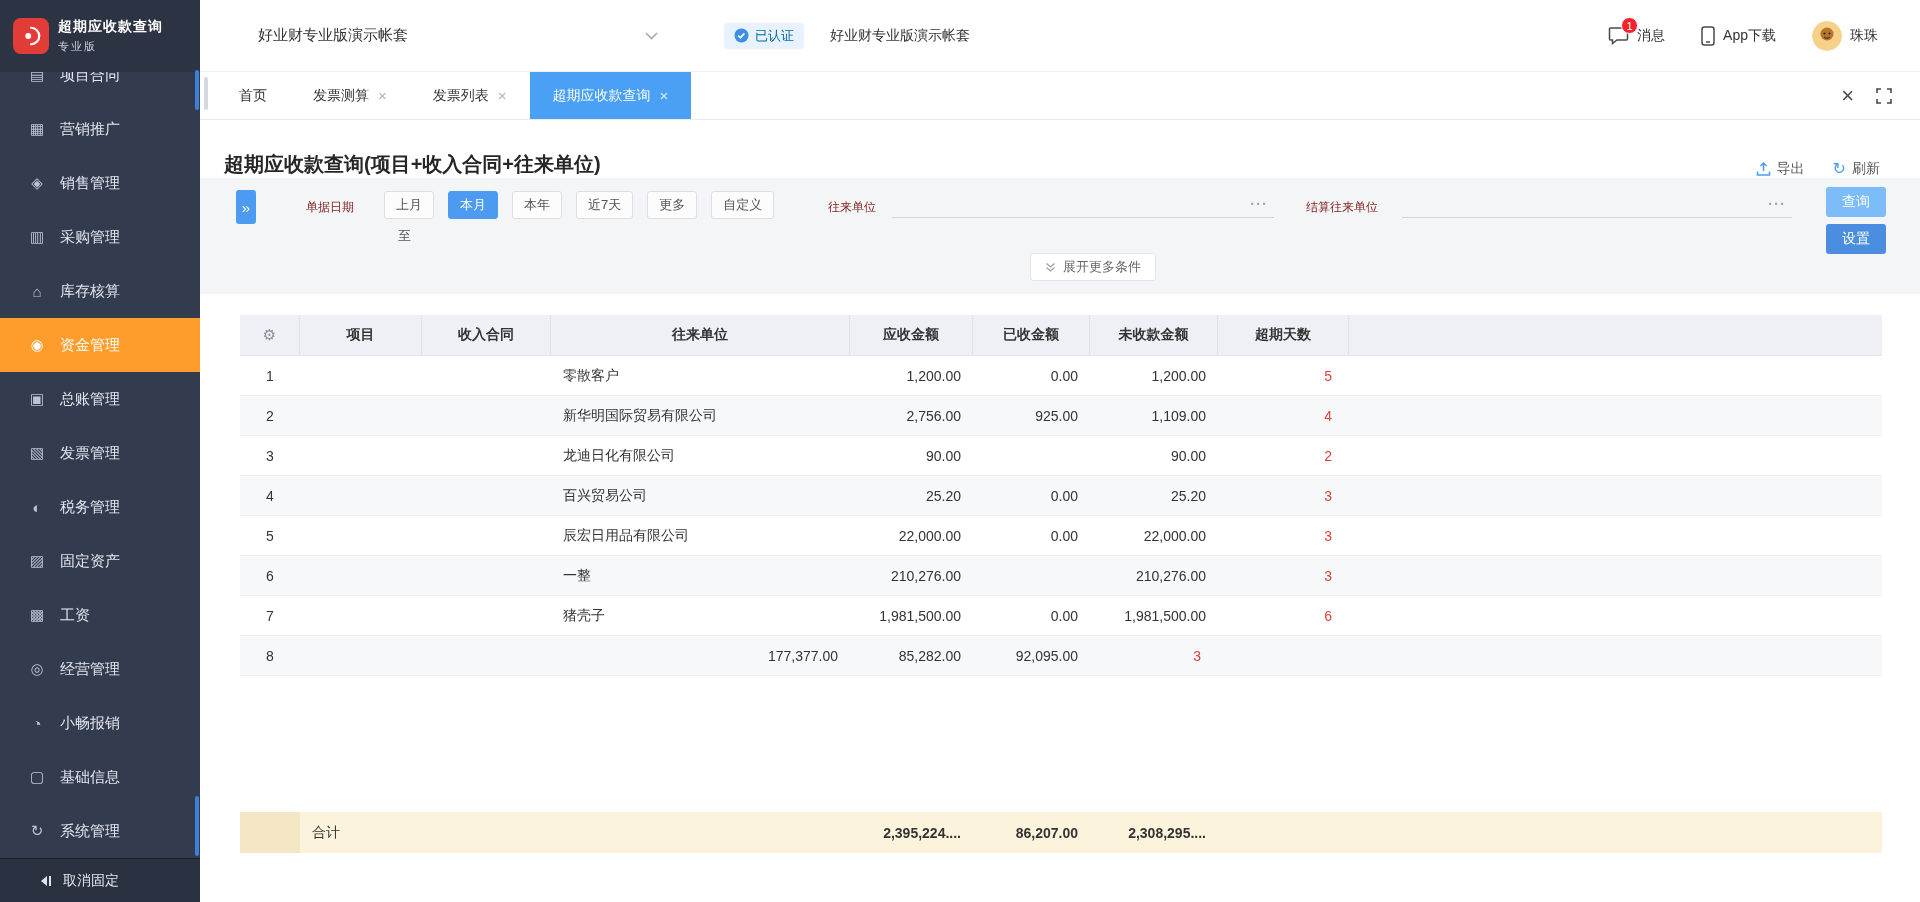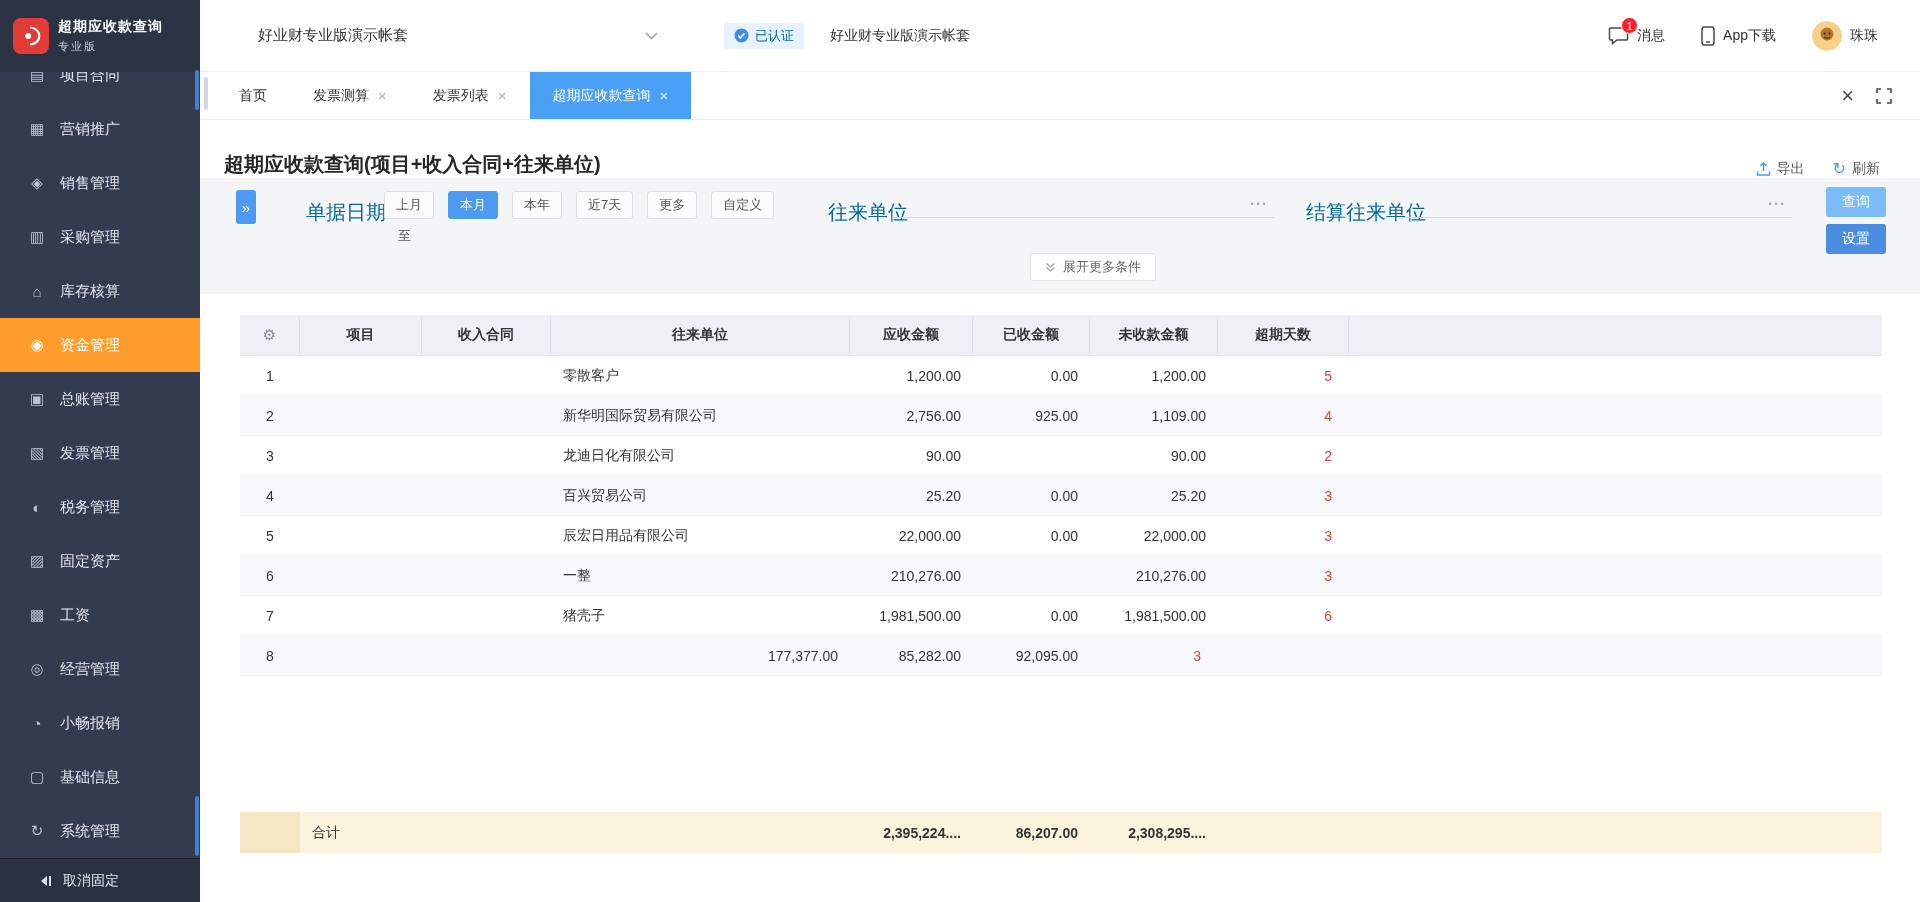--- a/index.html
+++ b/index.html
@@ -47,21 +47,21 @@
   
   .pagehead{position:absolute;left:184px;top:120px;right:0;height:58px;display:flex;align-items:flex-end;background:#fff;}
   .page-title{margin-left:40px;font-size:20px;color:#262626;font-weight:bold;}
   .head-actions{margin-left:auto;display:flex;align-items:center;gap:28px;padding-right:40px;}
   .head-btn{display:flex;align-items:center;gap:6px;font-size:14px;color:#595959;cursor:pointer;}
   .refresh-glyph{color:#4d9bf0;font-size:16px;line-height:1;}
 
   
   .filters{position:absolute;left:200px;top:178px;right:0;height:116px;background:#f4f5f7;}
   .expand-toggle{position:absolute;left:36px;top:12px;width:20px;height:34px;background:#4d9bf0;border-radius:3px;color:#fff;font-size:15px;display:flex;align-items:center;justify-content:center;cursor:pointer;}
-  .f-label{position:absolute;font-size:20px;color:#0369a1;}
+  .f-label{position:absolute;font-size:12px;color:#7f1d1d;}
   .date-label{left:106px;top:21px;}
   .date-presets{position:absolute;left:184px;top:13px;display:flex;gap:14px;}
   .date-btn{height:28px;padding:0 11px;font-size:13px;color:#555;background:#fcfcfd;border:1px solid #dcdfe4;border-radius:3px;cursor:pointer;font-family:inherit;}
   .date-btn.active{background:#4d9bf0;border-color:#4d9bf0;color:#fff;}
   .date-to{position:absolute;left:198px;top:49px;font-size:13px;color:#555;}
   .partner-label{left:628px;top:21px;}
   .settle-label{left:1106px;top:21px;}
   .underline-input{position:absolute;height:28px;border-bottom:1px solid #d2d6dc;display:flex;align-items:center;justify-content:flex-end;padding-right:6px;cursor:text;}
   .partner-input{left:692px;top:12px;width:382px;}
   .settle-input{left:1202px;top:12px;width:390px;}

